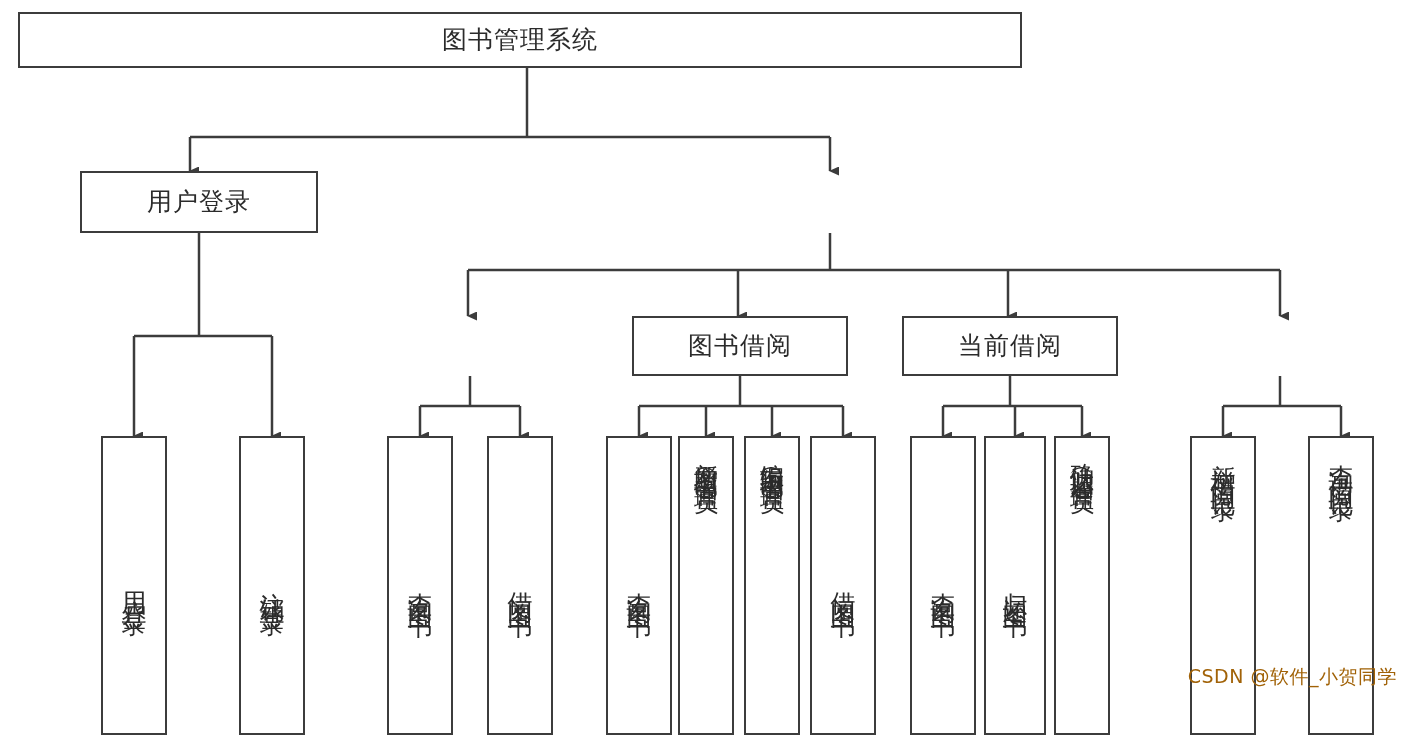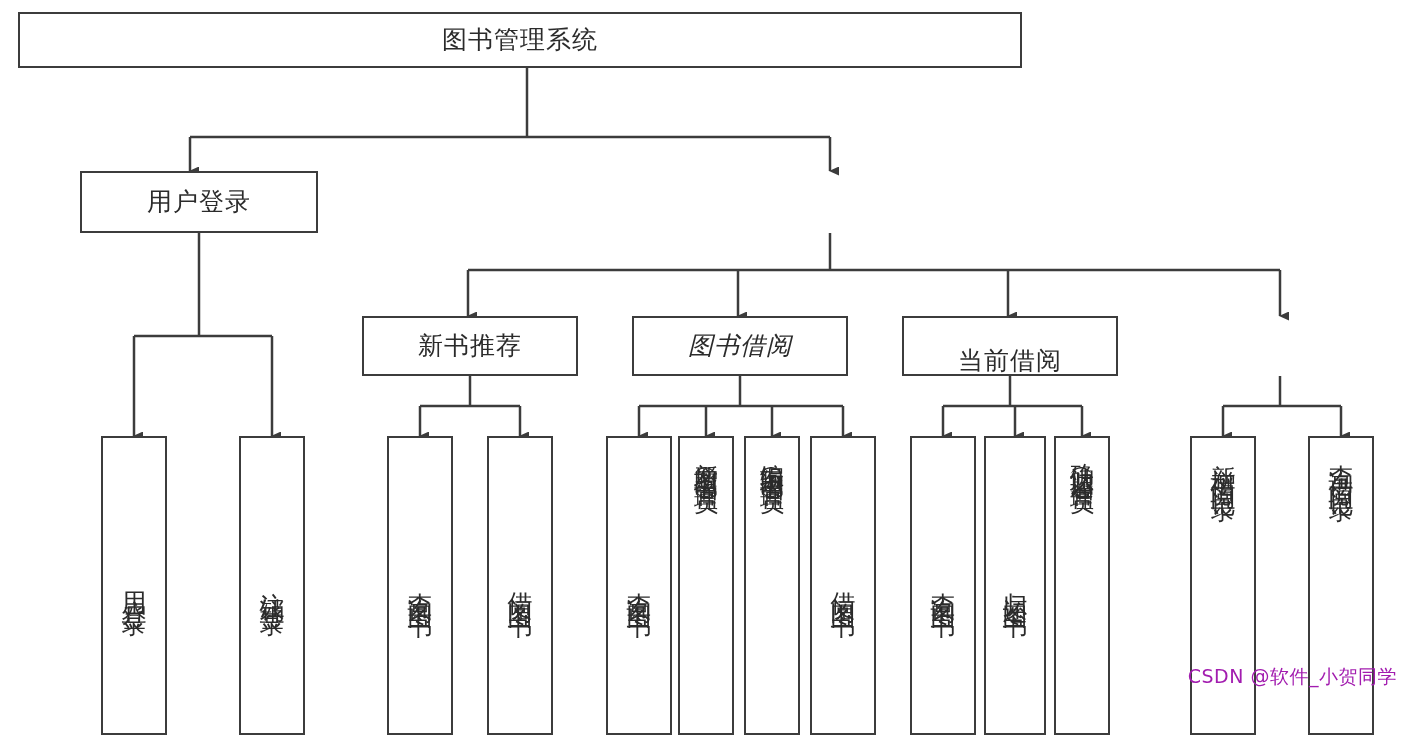--- a/index.html
+++ b/index.html
@@ -67,21 +67,21 @@
   }
   .leaf-inner.centered {
     align-items: center;
     padding-top: 0;
   }
   #watermark {
     position: absolute;
     right: 8px;
     bottom: 6px;
     font-size: 19px;
-    color: #a21caf;
+    color: #a16207;
     letter-spacing: 0.5px;
     white-space: nowrap;
     user-select: none;
   }
 </style>
 </head>
 <body>
 
 <div id="diagram-root">
 
@@ -129,27 +129,24 @@
   </svg>
 
   <div class="node horiz" id="node-root" style="left: 18px; top: 12px; width: 1004px; height: 56px;">
     <span>图书管理系统</span>
   </div>
 
   <div class="node horiz" id="node-l2-0" style="left: 80px; top: 171px; width: 238px; height: 62px;">
     <span>用户登录</span>
   </div>
 
-  <div class="node horiz" id="node-l3-0" style="left: 362px; top: 316px; width: 216px; height: 60px;">
-    <span>新书推荐</span>
-  </div>
-  <div class="node horiz" id="node-l3-1" style="left: 632px; top: 316px; width: 216px; height: 60px; font-style: italic;">
+  <div class="node horiz" id="node-l3-1" style="left: 632px; top: 316px; width: 216px; height: 60px;">
     <span>图书借阅</span>
   </div>
-  <div class="node horiz" id="node-l3-2" style="left: 902px; top: 316px; width: 216px; height: 60px; align-items: flex-end;">
+  <div class="node horiz" id="node-l3-2" style="left: 902px; top: 316px; width: 216px; height: 60px;">
     <span>当前借阅</span>
   </div>
 
   <div id="leaf-container">
       <div class="node leaf" style="left: 101px; top: 436px; width: 66px; height: 299px;">
         <div class="leaf-inner centered">
           <span class="leaf-label">用户登录</span>
         </div>
       </div>
       <div class="node leaf" style="left: 239px; top: 436px; width: 66px; height: 299px;">

